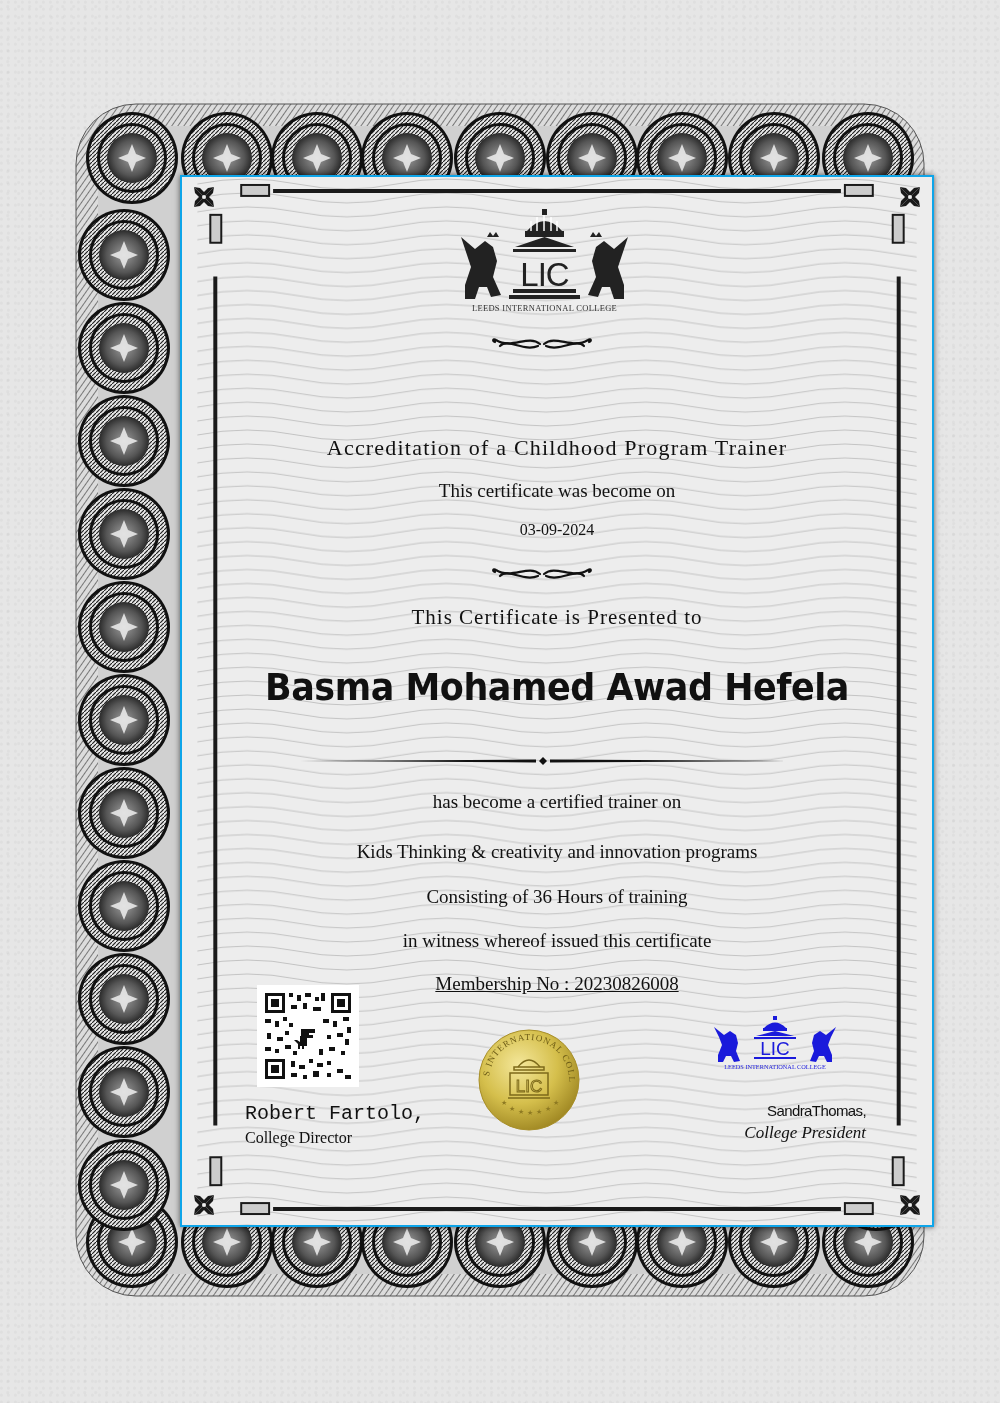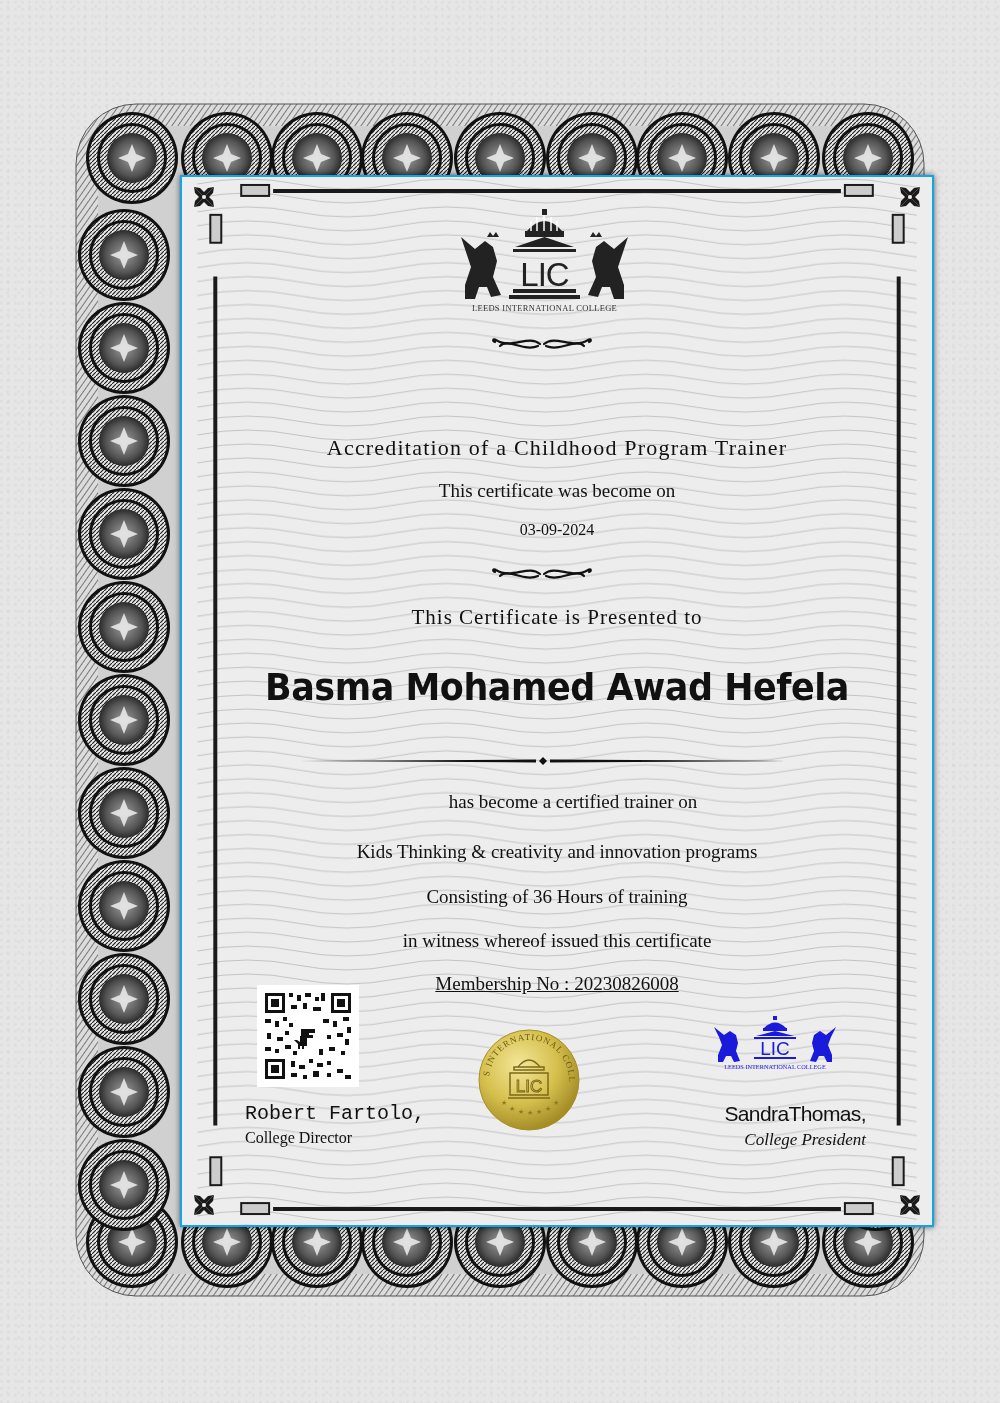--- a/index.html
+++ b/index.html
@@ -23,31 +23,31 @@
   }
   .paper .waves{position:absolute;left:0;top:0;width:100%;height:100%;}
   .content{position:absolute;left:0;top:0;width:100%;height:100%;}
   .ctr{position:absolute;left:0;width:100%;text-align:center;color:#111;}
   .title{top:200px;font-weight:bold;font-size:28px;letter-spacing:-0.3px;}
   .subtitle{top:258px;font-size:22px;letter-spacing:1.2px;}
   .issued{top:303px;font-size:19px;}
   .date{top:344px;font-size:16px;}
   .presented{top:428px;font-size:21px;letter-spacing:1px;}
   .name{top:488px;font-family:"DejaVu Sans", sans-serif;font-weight:bold;font-size:38px;letter-spacing:-0.5px;transform:scaleX(0.92);}
-  .line1{top:614px;font-size:19px;padding-left:16px;}
+  .line1{top:614px;font-size:19px;}
   .line2{top:664px;font-size:19px;}
   .line3{top:709px;font-size:19px;}
   .line4{top:753px;font-size:19px;}
   .line5{top:796px;font-size:19px;text-decoration:underline;}
   .qr{position:absolute;left:75px;top:808px;width:102px;height:102px;background:#fff;}
   .sig-left{position:absolute;left:63px;top:925px;color:#111;}
   .sig-left .n{font-family:Liberation Mono, monospace;font-size:20px;text-align:center;}
   .sig-left .r{font-size:16px;margin-top:4px;}
   .sig-right{position:absolute;right:66px;top:925px;text-align:right;color:#111;}
-  .sig-right .n{font-family:"Liberation Sans",sans-serif;font-size:21px;letter-spacing:-0.6px;}
+  .sig-right .n{font-family:"Liberation Sans",sans-serif;font-size:15px;letter-spacing:-0.6px;}
   .sig-right .r{font-style:italic;font-size:17px;margin-top:4px;}
   .seal{position:absolute;left:282px;top:838px;width:130px;height:130px;}
   .blue-logo{position:absolute;left:530px;top:838px;width:126px;height:56px;}
   .top-logo{position:absolute;left:275px;top:30px;width:175px;height:110px;}
   .flourish{position:absolute;}
   .divider{position:absolute;left:118px;top:579px;width:486px;height:10px;}
 </style>
 </head>
 <body>
 

